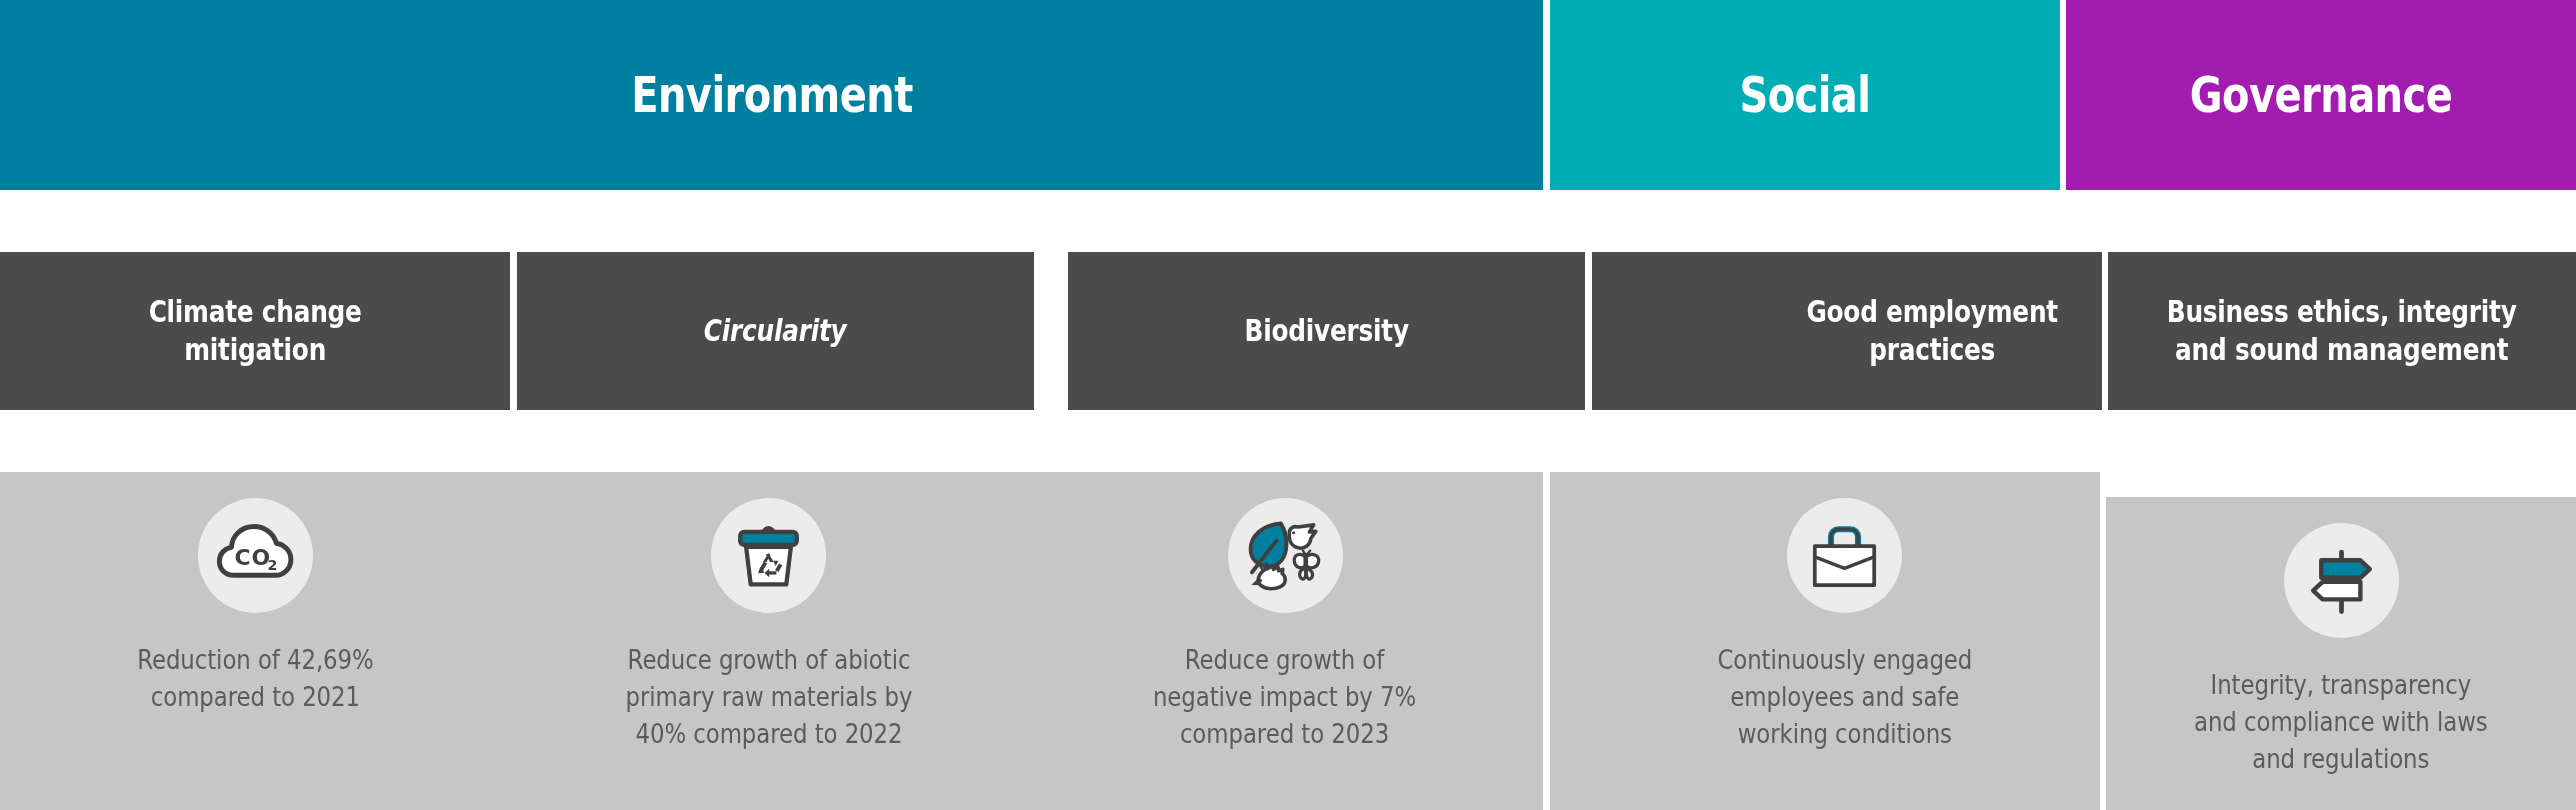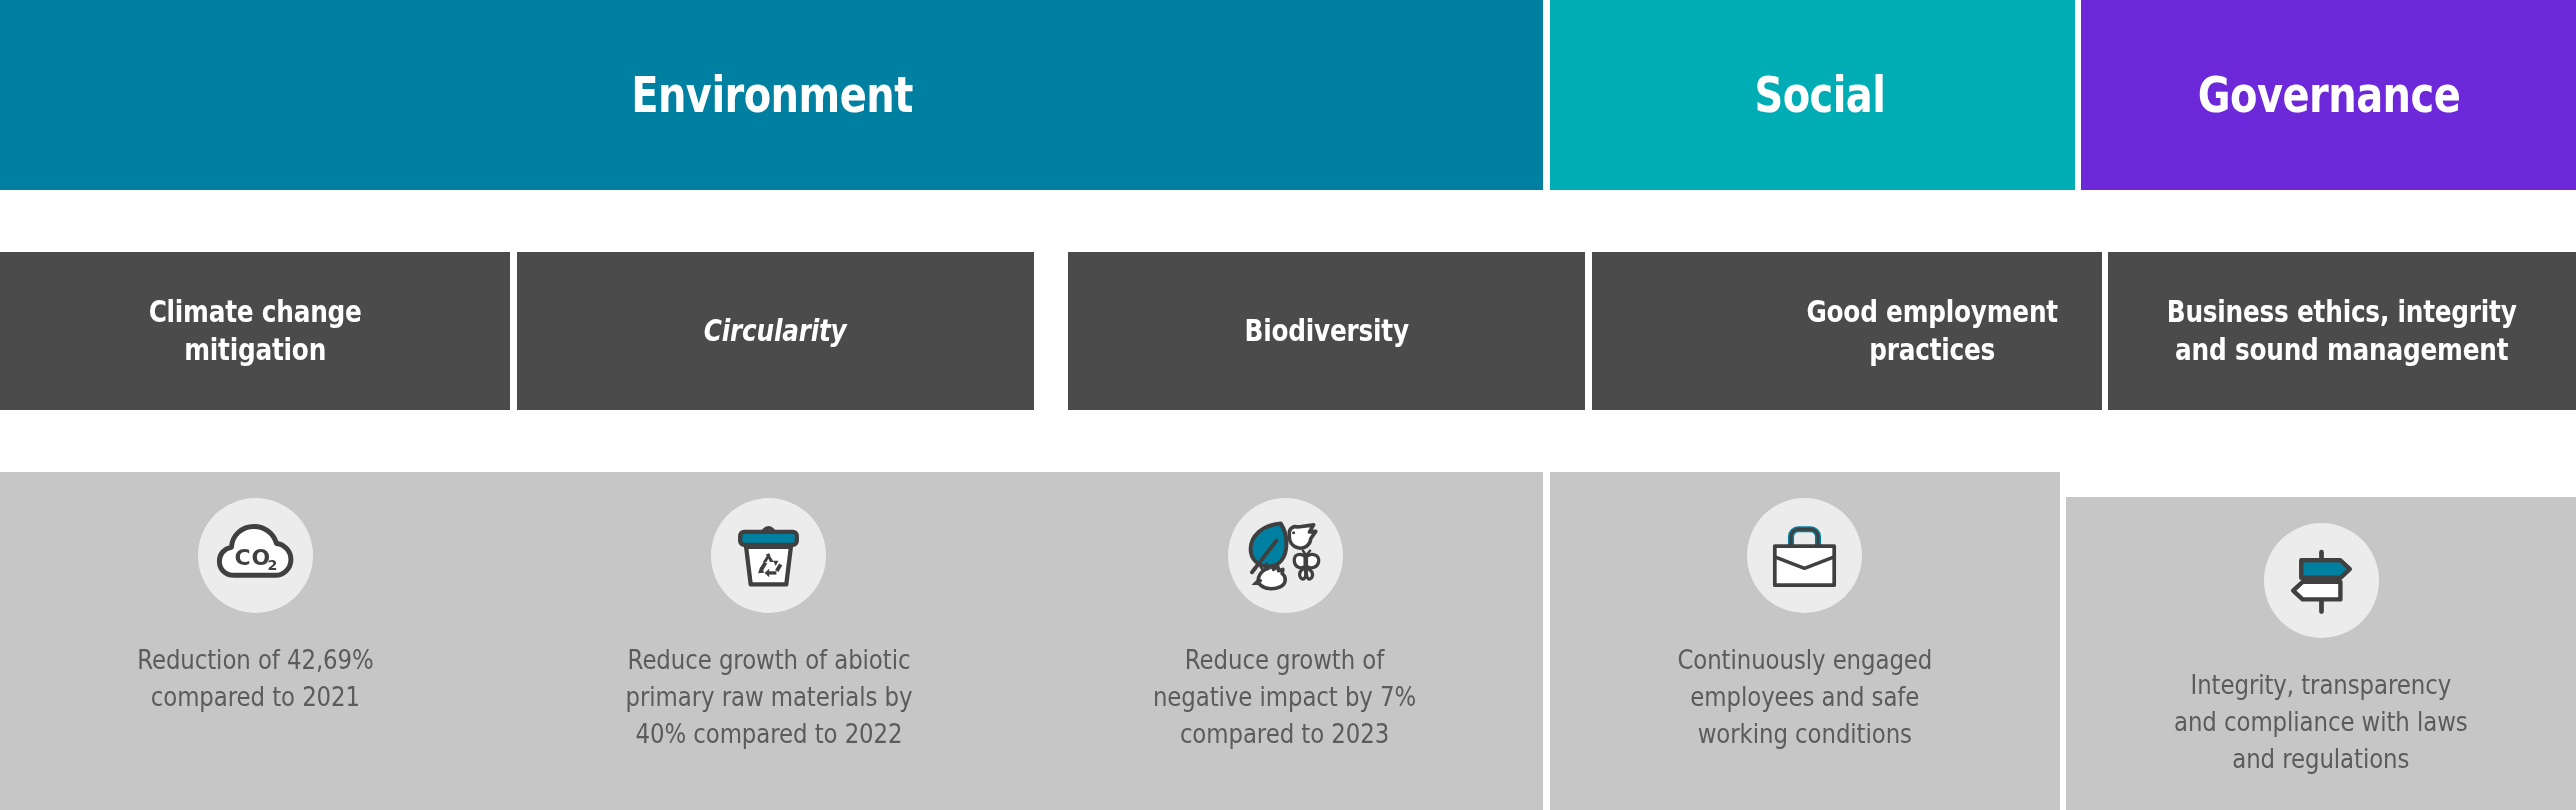--- a/index.html
+++ b/index.html
@@ -43,22 +43,22 @@
     transform: scaleX(0.80);
     transform-origin: center center;
   }
   .pillar-header-cell {
     display: flex;
     align-items: center;
     justify-content: center;
     overflow: hidden;
   }
   .pillar-env  { flex: 0 0 1543px; background: #0080a0; }
-  .pillar-soc  { flex: 0 0 510px;  background: #00adb5; padding-left: 15px; }
-  .pillar-gov  { flex: 1 1 auto;   background: #6d28d9; }
+  .pillar-soc  { flex: 0 0 510px;  background: #00adb5; }
+  .pillar-gov  { flex: 1 1 auto;   background: #a21caf; }
 
   
   .row-gap { flex: 0 0 6px; background: #ffffff; }
 
   
   .topic-row {
     display: flex;
     height: 158px;
     flex: 0 0 158px;
     gap: 6.7px;
@@ -94,21 +94,21 @@
   .content-row {
     display: flex;
     flex: 1 1 auto;
     gap: 6.7px;
   }
   .content-group {
     background: #c6c6c6;
     display: flex;
   }
   .g-env { flex: 0 0 1543px; justify-content: center; }
-  .g-soc { flex: 0 0 510px;  }
+  .g-soc { flex: 0 0 510px; padding-left: 40px;  }
   .g-gov { flex: 1 1 auto; margin-top: 25px;   }
 
   .content-cell {
     display: flex;
     flex-direction: column;
     align-items: center;
     justify-content: flex-start;
     padding-top: 25.5px;
     box-sizing: border-box;
     overflow: hidden;

